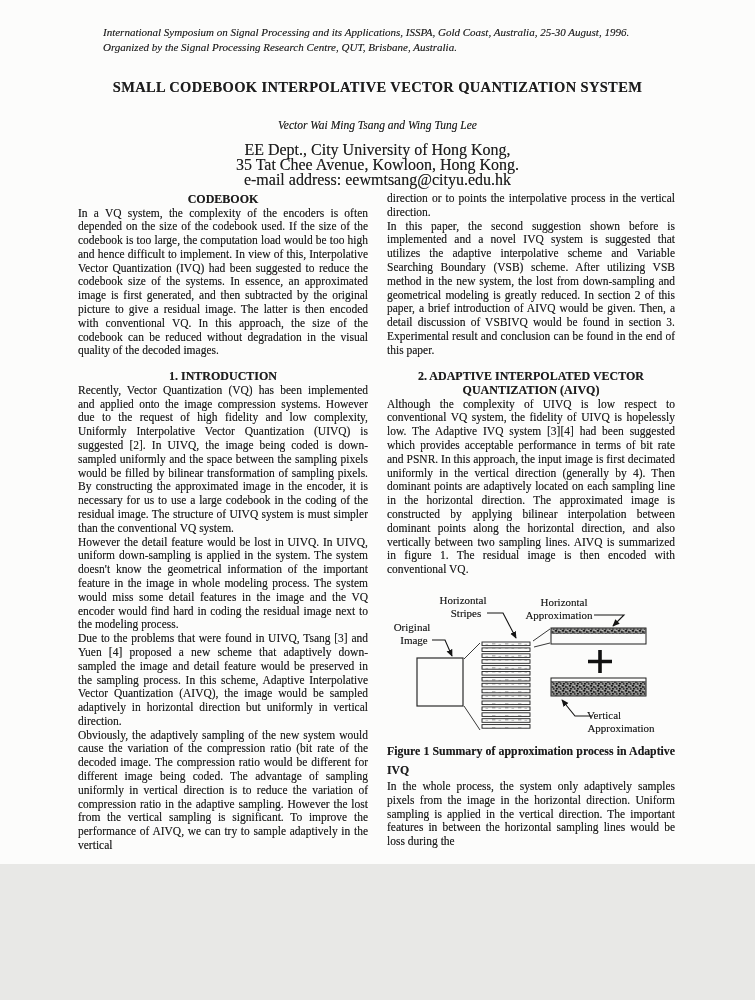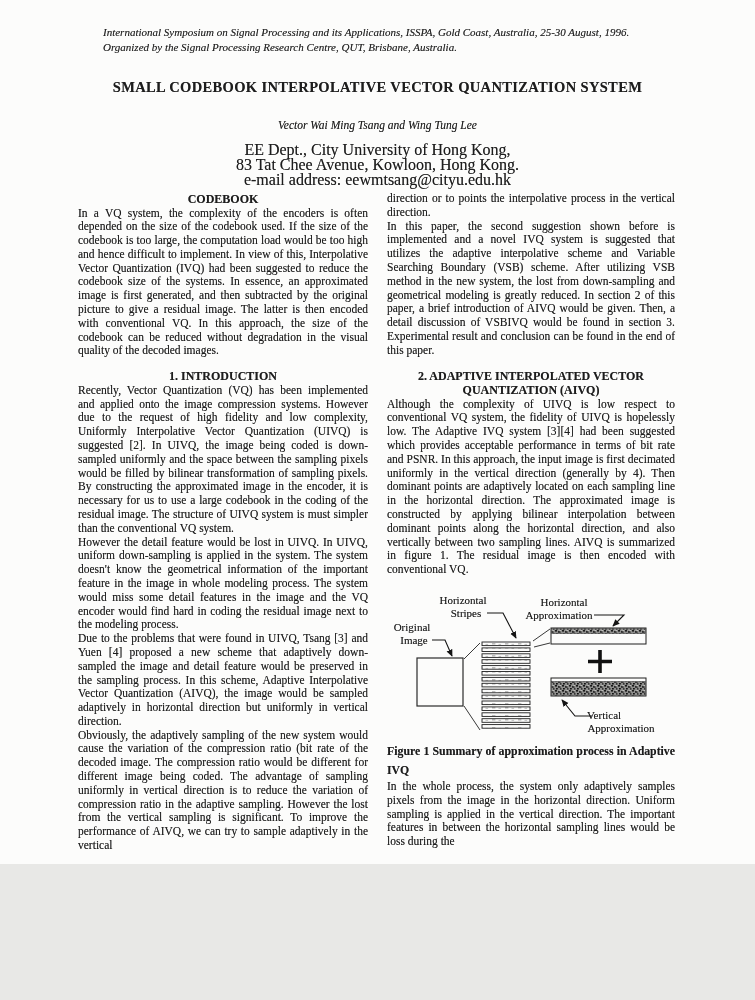--- a/index.html
+++ b/index.html
@@ -59,21 +59,21 @@
     <div>International Symposium on Signal Processing and its Applications, ISSPA, Gold Coast, Australia, 25-30 August, 1996.</div>
     <div>Organized by the Signal Processing Research Centre, QUT, Brisbane, Australia.</div>
   </div>
 
   <h1 class="title">SMALL CODEBOOK INTERPOLATIVE VECTOR QUANTIZATION SYSTEM</h1>
 
   <div class="authors">Vector Wai Ming Tsang and Wing Tung Lee</div>
 
   <div class="affil">
     <div>EE Dept., City University of Hong Kong,</div>
-    <div>83 Tat Chee Avenue, Kowloon, Hong Kong.</div>
+    <div>35 Tat Chee Avenue, Kowloon, Hong Kong.</div>
     <div>e-mail address: eewmtsang@cityu.edu.hk</div>
   </div>
 
   <div class="col col-left">
     <h2 class="sec-heading">CODEBOOK</h2>
     <p>In a VQ system, the complexity of the encoders is often depended on the size of the codebook used. If the size of the codebook is too large, the computation load would be too high and hence difficult to implement. In view of this, Interpolative Vector Quantization (IVQ) had been suggested to reduce the codebook size of the systems. In essence, an approximated image is first generated, and then subtracted by the original picture to give a residual image. The latter is then encoded with conventional VQ. In this approach, the size of the codebook can be reduced without degradation in the visual quality of the decoded images.</p>
     <h2 class="sec-heading spaced">1. INTRODUCTION</h2>
     <p>Recently, Vector Quantization (VQ) has been implemented and applied onto the image compression systems. However due to the request of high fidelity and low complexity, Uniformly Interpolative Vector Quantization (UIVQ) is suggested [2]. In UIVQ, the image being coded is down-sampled uniformly and the space between the sampling pixels would be filled by bilinear transformation of sampling pixels. By constructing the approximated image in the encoder, it is necessary for us to use a large codebook in the coding of the residual image. The structure of UIVQ system is must simpler than the conventional VQ system.</p>
     <p>However the detail feature would be lost in UIVQ. In UIVQ, uniform down-sampling is applied in the system. The system doesn't know the geometrical information of the important feature in the image in whole modeling process. The system would miss some detail features in the image and the VQ encoder would find hard in coding the residual image next to the modeling process.</p>
     <p>Due to the problems that were found in UIVQ, Tsang [3] and Yuen [4] proposed a new scheme that adaptively down-sampled the image and detail feature would be preserved in the sampling process. In this scheme, Adaptive Interpolative Vector Quantization (AIVQ), the image would be sampled adaptively in horizontal direction but uniformly in vertical direction.</p>

